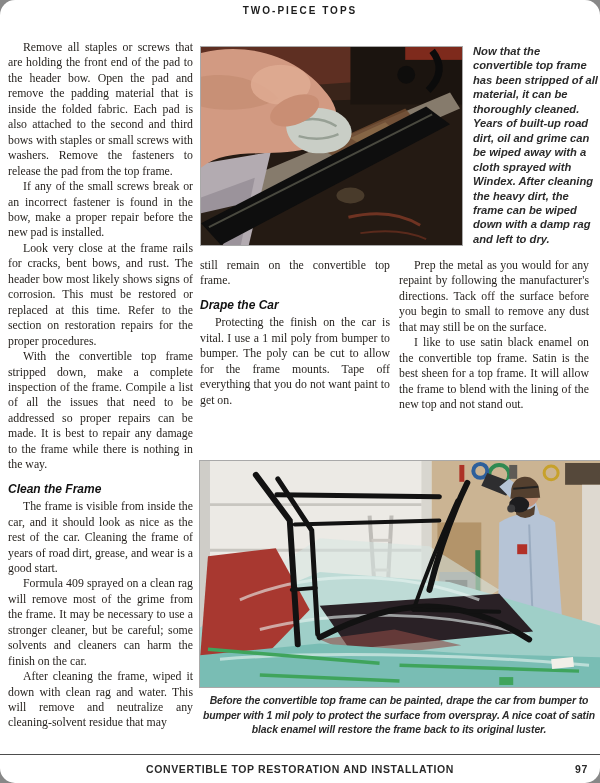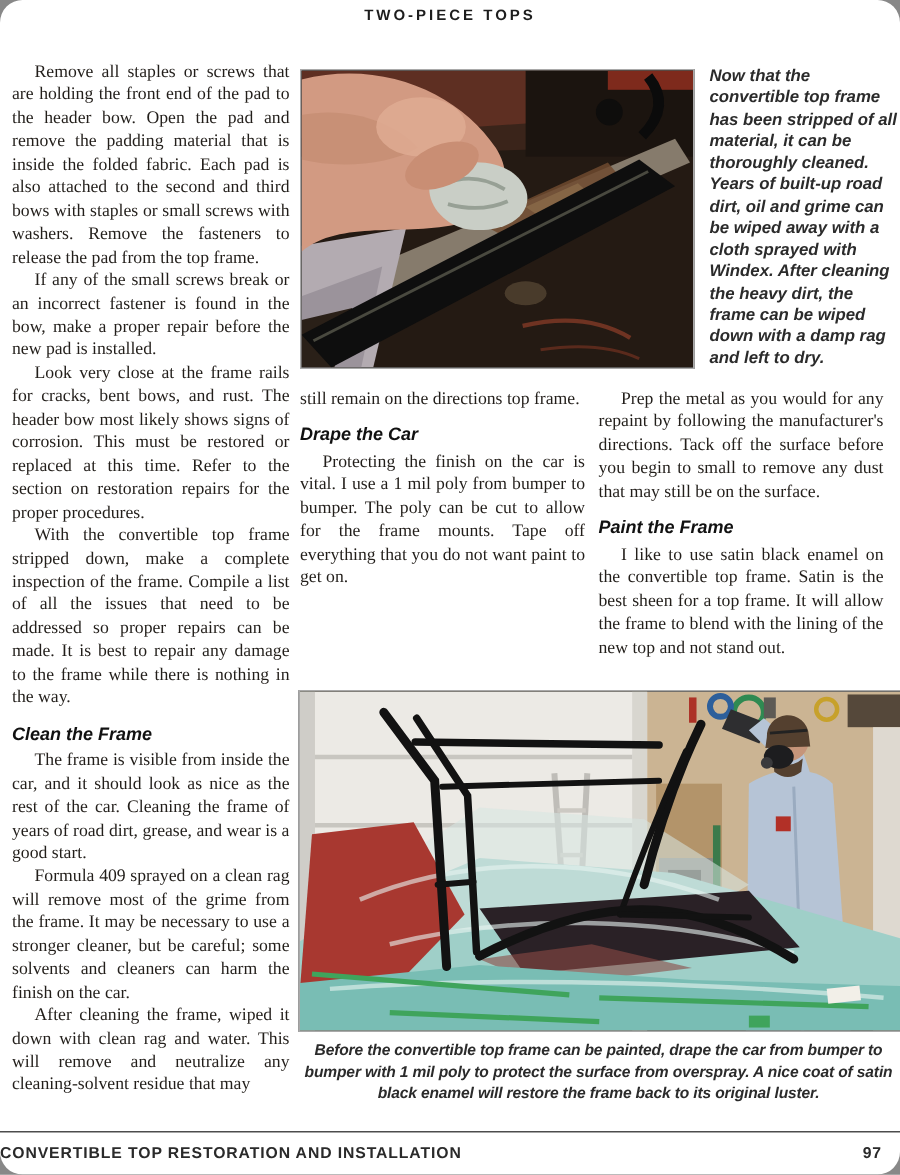--- a/index.html
+++ b/index.html
@@ -50,21 +50,21 @@
   .caption-bottom {
     position:absolute; left:200px; top:694px; width:398px;
     font-size:10.4px; line-height:14.6px; letter-spacing:-0.1px;text-align:center;
   }
   .footer-rule { position:absolute; left:0; right:0; top:754px; border-top:1px solid #4d4d4d; }
   .footer {
     position:absolute; left:0; right:0; top:763px; height:16px;
     font-family:"Liberation Sans", sans-serif; font-weight:bold;
     font-size:10.5px; letter-spacing:.6px; color:#2a2a2a;
   }
-  .f-title { position:absolute; left:0; right:0; text-align:left; }
+  .f-title { position:absolute; left:0; right:0; text-align:center; }
   .f-num   { position:absolute; right:12px; top:0; }
 </style>
 </head>
 <body>
 
 <div class="page">
 
   <div class="header">TWO-PIECE TOPS</div>
 
   <div class="col col-left">
@@ -108,28 +108,27 @@
       <ellipse cx="80" cy="38" rx="30" ry="20" fill="#dfab93" opacity="0.85"></ellipse>
       <path d="M88,70 C110,56 142,60 150,80 C156,96 138,110 112,107 C92,104 80,84 88,70 Z" fill="#c9cec6"></path>
       <path d="M96,76 q20,-8 40,4 M98,90 q22,6 40,-2" stroke="#97a095" stroke-width="2.5" fill="none"></path>
       <ellipse cx="94" cy="64" rx="26" ry="14" fill="#c98e74" transform="rotate(-22 94 64)"></ellipse>
     </svg>
   </div>
 
   <div class="caption caption-side">Now that the convertible top frame has been stripped of all material, it can be thoroughly cleaned. Years of built-up road dirt, oil and grime can be wiped away with a cloth sprayed with Windex. After cleaning the heavy dirt, the frame can be wiped down with a damp rag and left to dry.</div>
 
   <div class="col col-middle">
-    <p class="body">still remain on the directions top frame.</p>
+    <p class="body">still remain on the convertible top frame.</p>
     <h3 class="sub">Drape the Car</h3>
     <p class="body ind">Protecting the finish on the car is vital. I use a 1 mil poly from bumper to bumper. The poly can be cut to allow for the frame mounts. Tape off everything that you do not want paint to get on.</p>
   </div>
 
   <div class="col col-right">
     <p class="body ind">Prep the metal as you would for any repaint by following the manufacturer's directions. Tack off the surface before you begin to small to remove any dust that may still be on the surface.</p>
-    <h3 class="sub">Paint the Frame</h3>
     <p class="body ind">I like to use satin black enamel on the convertible top frame. Satin is the best sheen for a top frame. It will allow the frame to blend with the lining of the new top and not stand out.</p>
   </div>
 
   <div class="photo photo-bottom" aria-label="Man in respirator spray painting the convertible top frame of a car draped with poly inside a garage">
     <svg viewBox="0 0 401 228" preserveAspectRatio="none">
 
       <rect width="401" height="228" fill="#cbb493"></rect>
       <rect x="0" y="0" width="232" height="228" fill="#eceae5"></rect>
       <rect x="0" y="0" width="10" height="228" fill="#cfcdc8"></rect>
       <rect x="222" y="0" width="10" height="228" fill="#d8d6cf"></rect>

